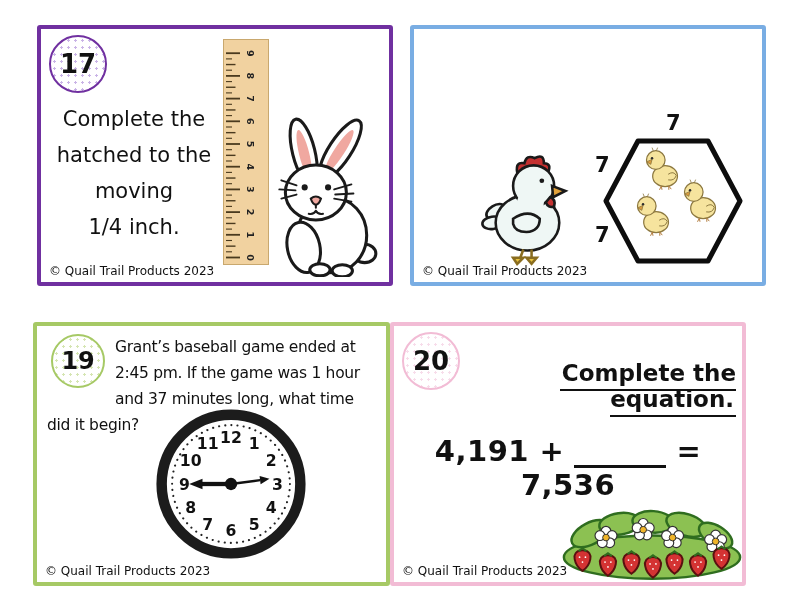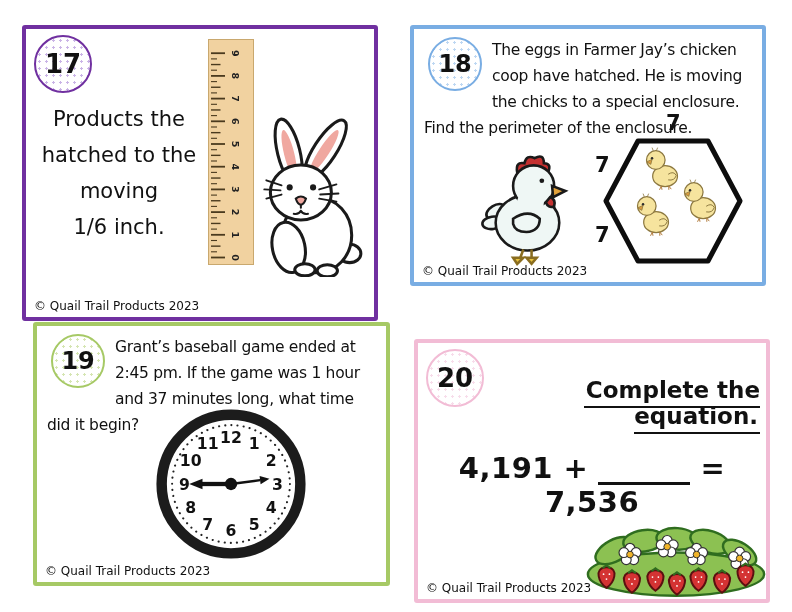--- a/index.html
+++ b/index.html
@@ -47,29 +47,29 @@
   
   .heading{position:absolute;left:62px;right:6px;top:34px;text-align:right;font-size:23px;font-weight:600;}
   .heading span{border-bottom:2px solid #111;padding:0 2px 3px 2px;}
   .equation{position:absolute;left:0;right:0;top:108px;text-align:center;font-size:29px;font-weight:600;letter-spacing:0.5px;}
   .blank{display:inline-block;width:92px;height:1em;border-bottom:3px solid #111;vertical-align:bottom;margin:0 10px;}
   .berries-wrap{position:absolute;left:165px;top:172px;}
 </style>
 </head>
 <body>
 
-<div class="card" style="left: 22px; top: 25px; width: 356px; height: 296px; --bc: #7030A0; --dot: #c9b3e6;">
+<div class="card" style="left: 37px; top: 25px; width: 356px; height: 261px; --bc: #7030A0; --dot: #c9b3e6;">
   <div class="num-circle abs-circle">
     <span>17</span>
   </div>
   <div class="measure-text">
-    <div>Products the</div>
+    <div>Complete the</div>
     <div>hatched to the</div>
     <div>moving</div>
-    <div>1/6 inch.</div>
+    <div>1/4 inch.</div>
   </div>
 
   <div class="ruler-wrap">
     <svg width="46" height="226" viewBox="0 0 46 226">
       <rect x="0.5" y="0.5" width="45" height="225" fill="#F1D2A0" stroke="#C9A86E"></rect>
       <g id="ruler-ticks" stroke="#4a3a1e">
           <line x1="3" y1="218.5" x2="17" y2="218.5" stroke-width="1.8"></line>
           <line x1="3" y1="212.8" x2="9" y2="212.8" stroke-width="1.1"></line>
           <line x1="3" y1="207.15" x2="12.5" y2="207.15" stroke-width="1.4"></line>
           <line x1="3" y1="201.5" x2="9" y2="201.5" stroke-width="1.1"></line>
@@ -152,26 +152,20 @@
       </g>
     </svg>
   </div>
 
   <div class="copyright">
     <span>© Quail Trail Products 2023</span>
   </div>
 </div>
 
 <div class="card" style="left: 410px; top: 25px; width: 356px; height: 261px; --bc: #79ADE3; --dot: #bdd7f2;">
-  <p class="prob">
-    <span class="num-circle float-circle">
-      <span>18</span>
-    </span>
-    <span>The eggs in Farmer Jay’s chicken coop have hatched. He is moving the chicks to a special enclosure. Find the perimeter of the enclosure.</span>
-  </p>
 
   <div class="chicken-wrap">
     <svg width="118" height="118" viewBox="0 0 115 115">
       <g stroke="#1a1a1a" stroke-width="2.5">
         <path d="M46,21 q-2,-11 7,-9 q2,-9 10,-5 q9,-5 9,5 q8,0 4,9 Z" fill="#C43131"></path>
         <g fill="#EFF7F5">
           <ellipse cx="25" cy="59" rx="10" ry="6" transform="rotate(-32 25 59)"></ellipse>
           <ellipse cx="22" cy="70" rx="10" ry="6" transform="rotate(-8 22 70)"></ellipse>
         </g>
         <ellipse cx="56" cy="70" rx="31" ry="27" fill="#EFF7F5"></ellipse>
@@ -257,21 +251,21 @@
         <circle cx="80" cy="80" r="6.5" fill="#111"></circle>
       </g>
     </svg>
   </div>
 
   <div class="copyright">
     <span>© Quail Trail Products 2023</span>
   </div>
 </div>
 
-<div class="card" style="left: 414px; top: 322px; width: 356px; height: 264px; margin-top: 17px; --bc: #F2BCD5; --dot: #f7dcea;">
+<div class="card" style="left: 390px; top: 322px; width: 356px; height: 264px; --bc: #F2BCD5; --dot: #f7dcea;">
   <div class="num-circle abs-circle">
     <span>20</span>
   </div>
   <div class="heading">
     <span>Complete the equation.</span>
   </div>
   <div class="equation">
     <span>4,191 +</span><span class="blank"></span><span>= 7,536</span>
   </div>
 

